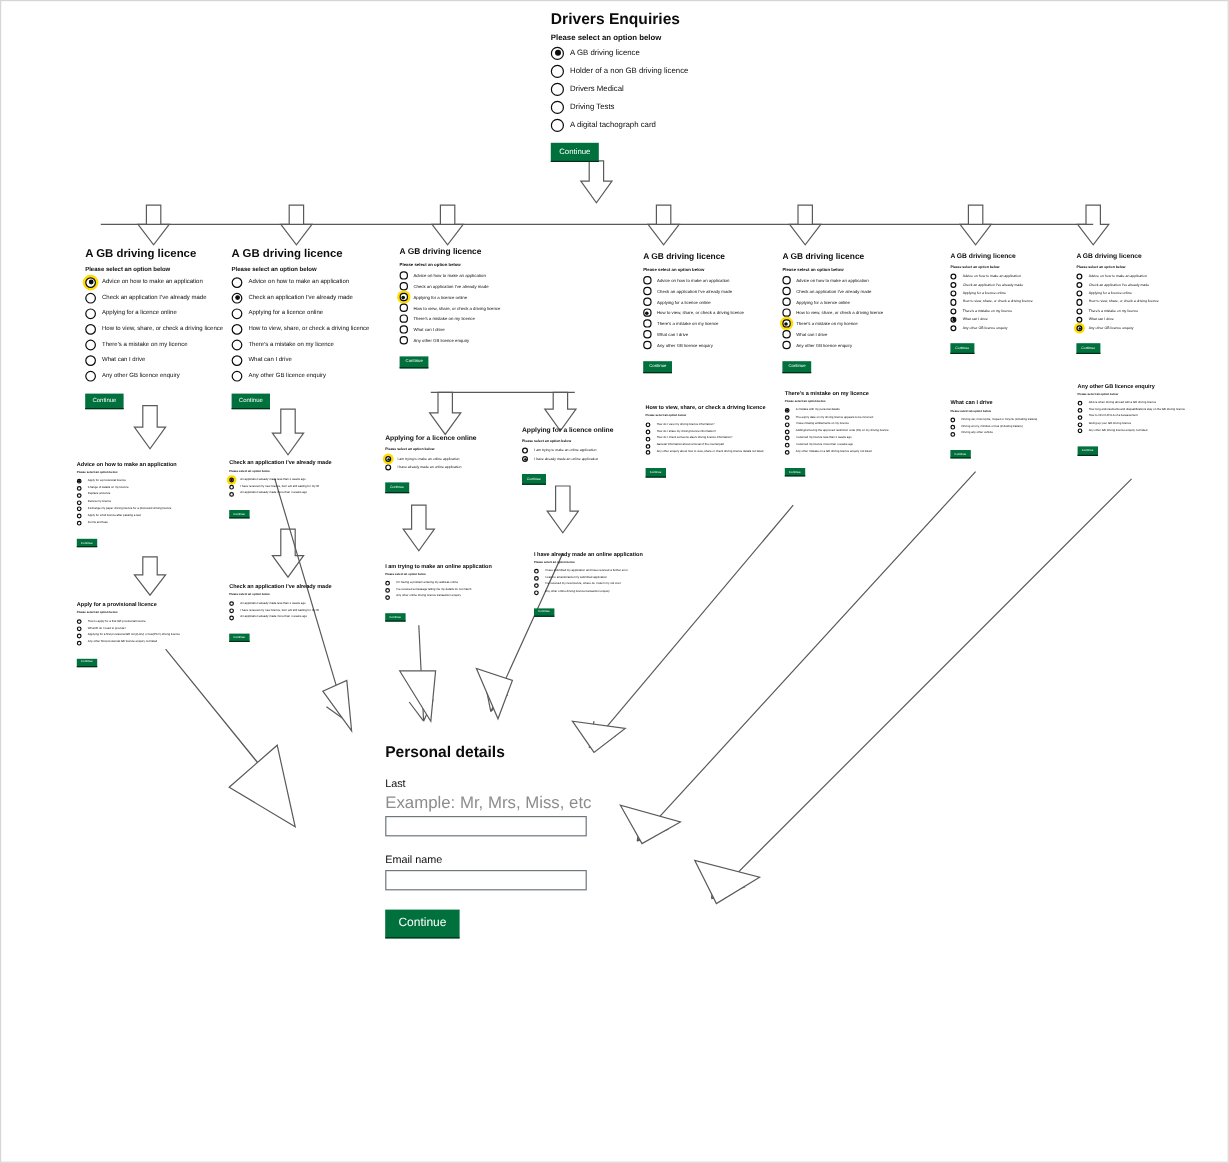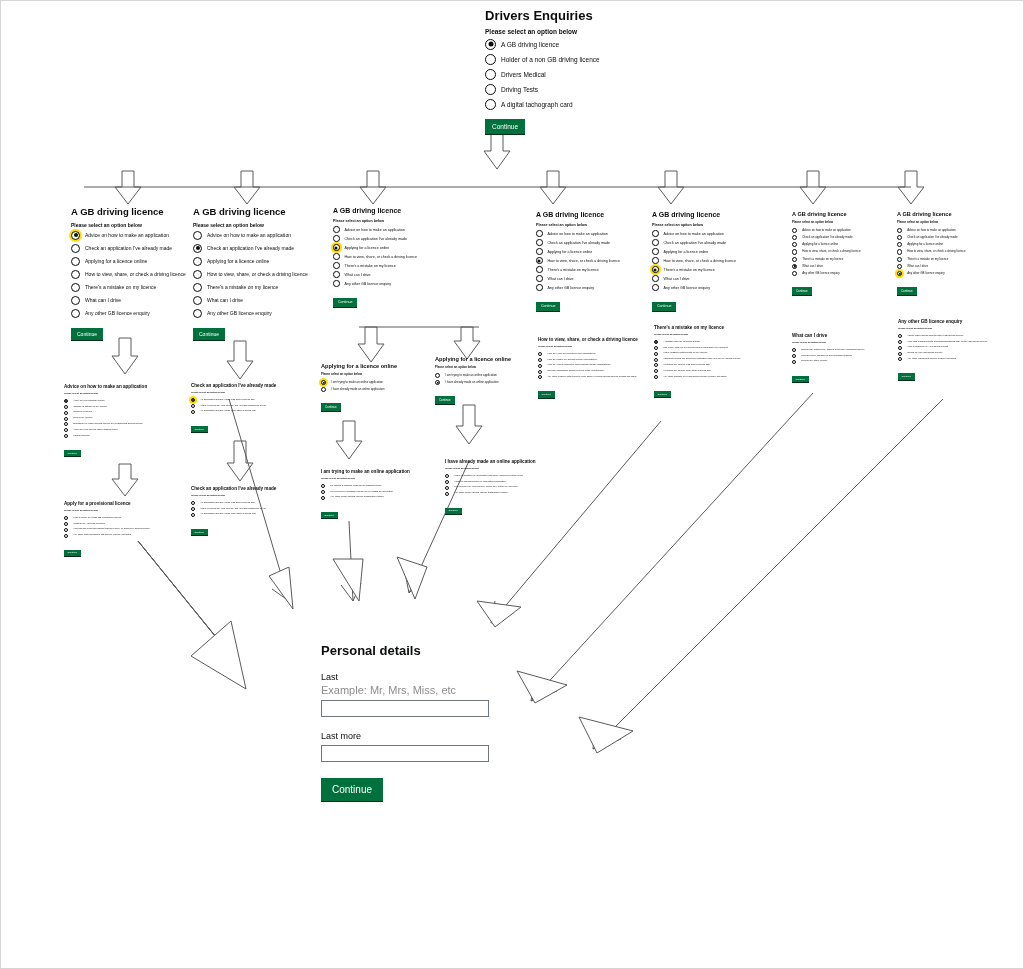--- a/index.html
+++ b/index.html
@@ -88,25 +88,25 @@
 
   .sz-xs .p-title { font-size:4.6px; }
   .sz-xs .p-sub   { font-size:2.4px; }
   .sz-xs .olabel  { font-size:2.4px; }
   .sz-xs .radio   { width:4.2px; height:4.2px; }
   .sz-xs .radio.sel::after { width:2px; height:2px; }
   .sz-xs .opt     { margin-bottom:1.6px; }
   .sz-xs .btn     { font-size:2.4px; padding:1.6px 3.5px; }
 
   
-  #form-personal { position:absolute; left:320px; top:642px; width:180px; }
+  #form-personal { position:absolute; left:320px; top:618px; width:180px; }
   #form-personal .f-title { font-size:13px; font-weight:bold; color:#0b0c0c; margin:0 0 14px 0; }
   .fld { margin-bottom:14px; }
   .fld label { display:block; font-size:9px; color:#0b0c0c; margin-bottom:4px; }
-  .fld .hint { display:block; font-size:11px; color:#8d8d8d; margin-bottom:4px; margin-top:-2px; }
+  .fld .hint { display:block; font-size:14px; color:#8d8d8d; margin-bottom:4px; margin-top:-2px; }
   .fld input {
     display:block; width:168px; height:17px;
     border:1px solid #6f777b; background:#fff;
     font-family:"Liberation Sans", sans-serif; font-size:9px;
     padding:1px 4px;
   }
   #form-personal .btn { font-size:10px; padding:6px 11px; margin-top:2px; }
 </style>
 </head>
 <body>
@@ -157,21 +157,21 @@
       <polygon points="190,655 245,688 230,620" fill="#ffffff"></polygon>
       <polygon points="268,575 292,608 288,566" fill="#ffffff"></polygon>
       <polygon points="332,558 358,600 362,558" fill="#ffffff"></polygon>
       <polygon points="396,556 414,598 426,566" fill="#ffffff"></polygon>
       <polygon points="476,600 494,626 520,606" fill="#ffffff"></polygon>
       <polygon points="516,670 534,702 566,684" fill="#ffffff"></polygon>
       <polygon points="578,716 596,752 632,730" fill="#ffffff"></polygon>
     </g>
   </svg>
 
-  <div class="panel sz-xl" style="left:484px; top:8px; width:180px;">
+  <div class="panel sz-xl" style="left:458px; top:8px; width:180px;">
     <div class="p-title">Drivers Enquiries</div>
     <div class="p-sub">Please select an option below</div>
     <ul class="opts">
         <li class="opt">
           <span class="radio sel"></span>
           <span class="olabel">A GB driving licence</span>
         </li>
         <li class="opt">
           <span class="radio"></span>
           <span class="olabel">Holder of a non GB driving licence</span>
@@ -734,20 +734,20 @@
 
   <div id="form-personal">
     <div class="f-title">Personal details</div>
     <div id="fields-host">
         <div class="fld">
           <label>Last</label>
           <span class="hint">Example: Mr, Mrs, Miss, etc</span>
           <input type="text" style="">
         </div>
         <div class="fld">
-          <label>Last more</label>
+          <label>Email name</label>
           <input type="text" style="">
         </div>
       </div>
     <button class="btn">Continue</button>
   </div>
 
 </div>
 
 </body></html>

